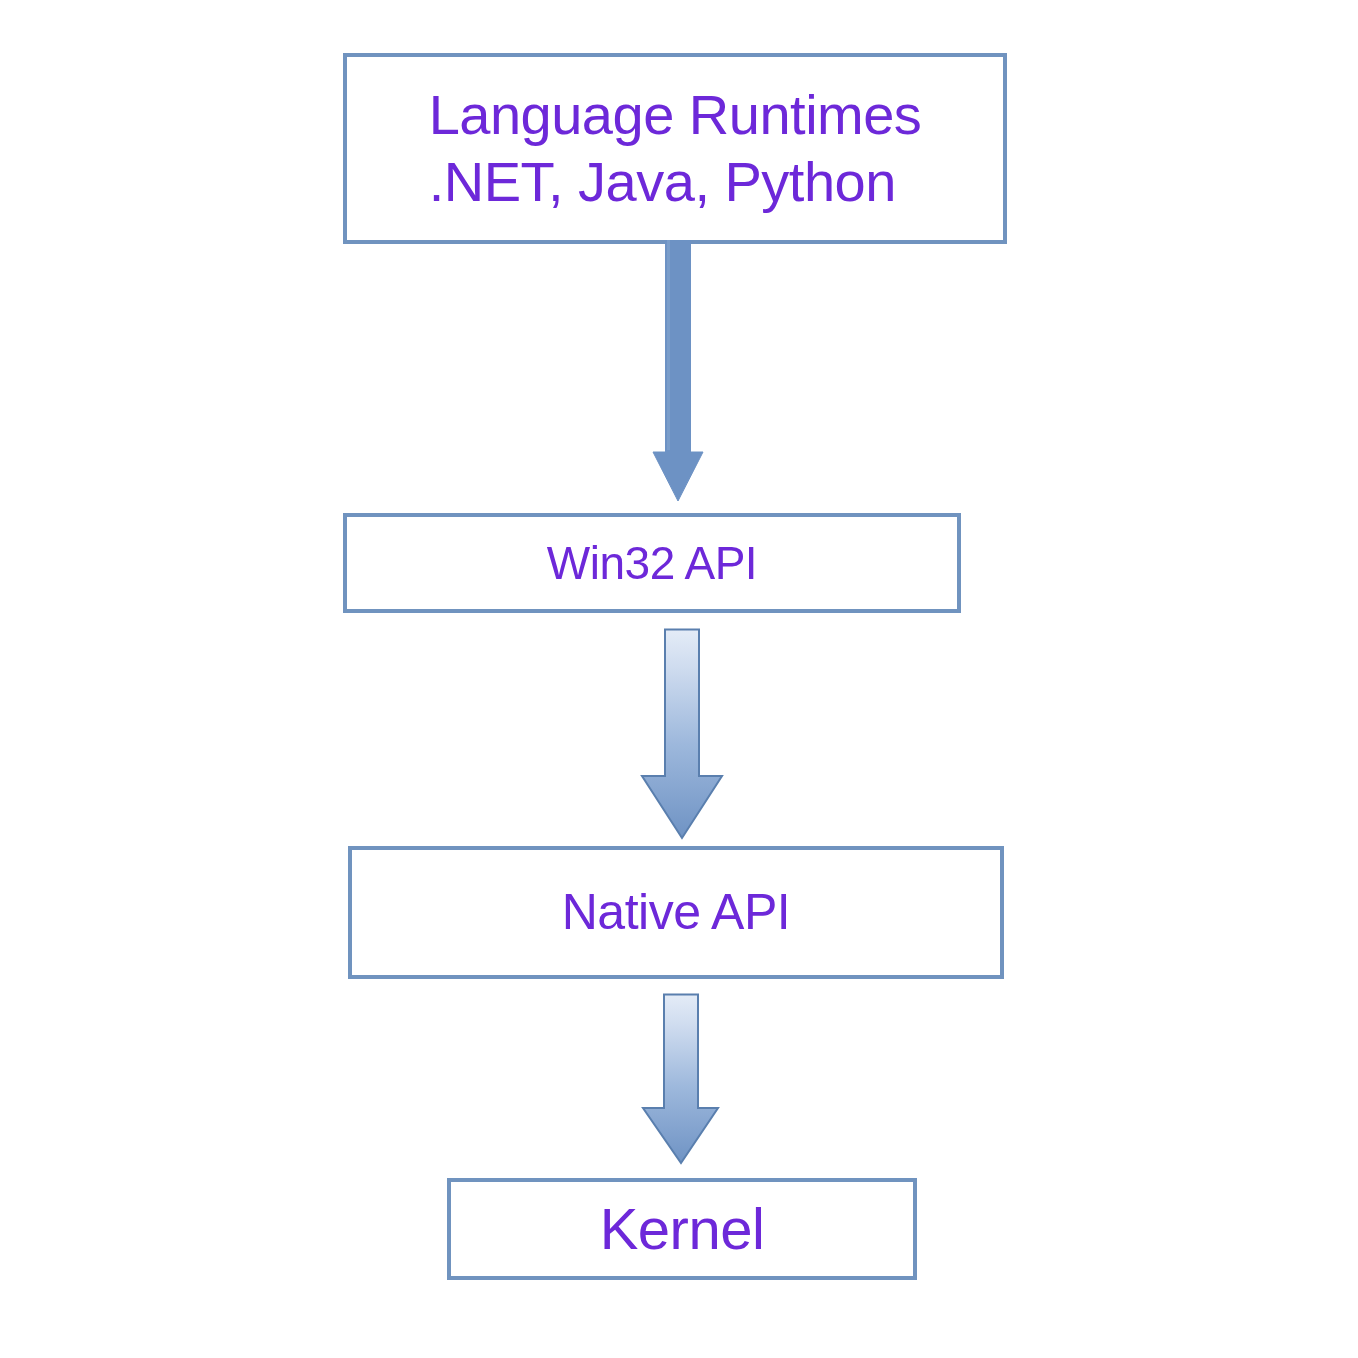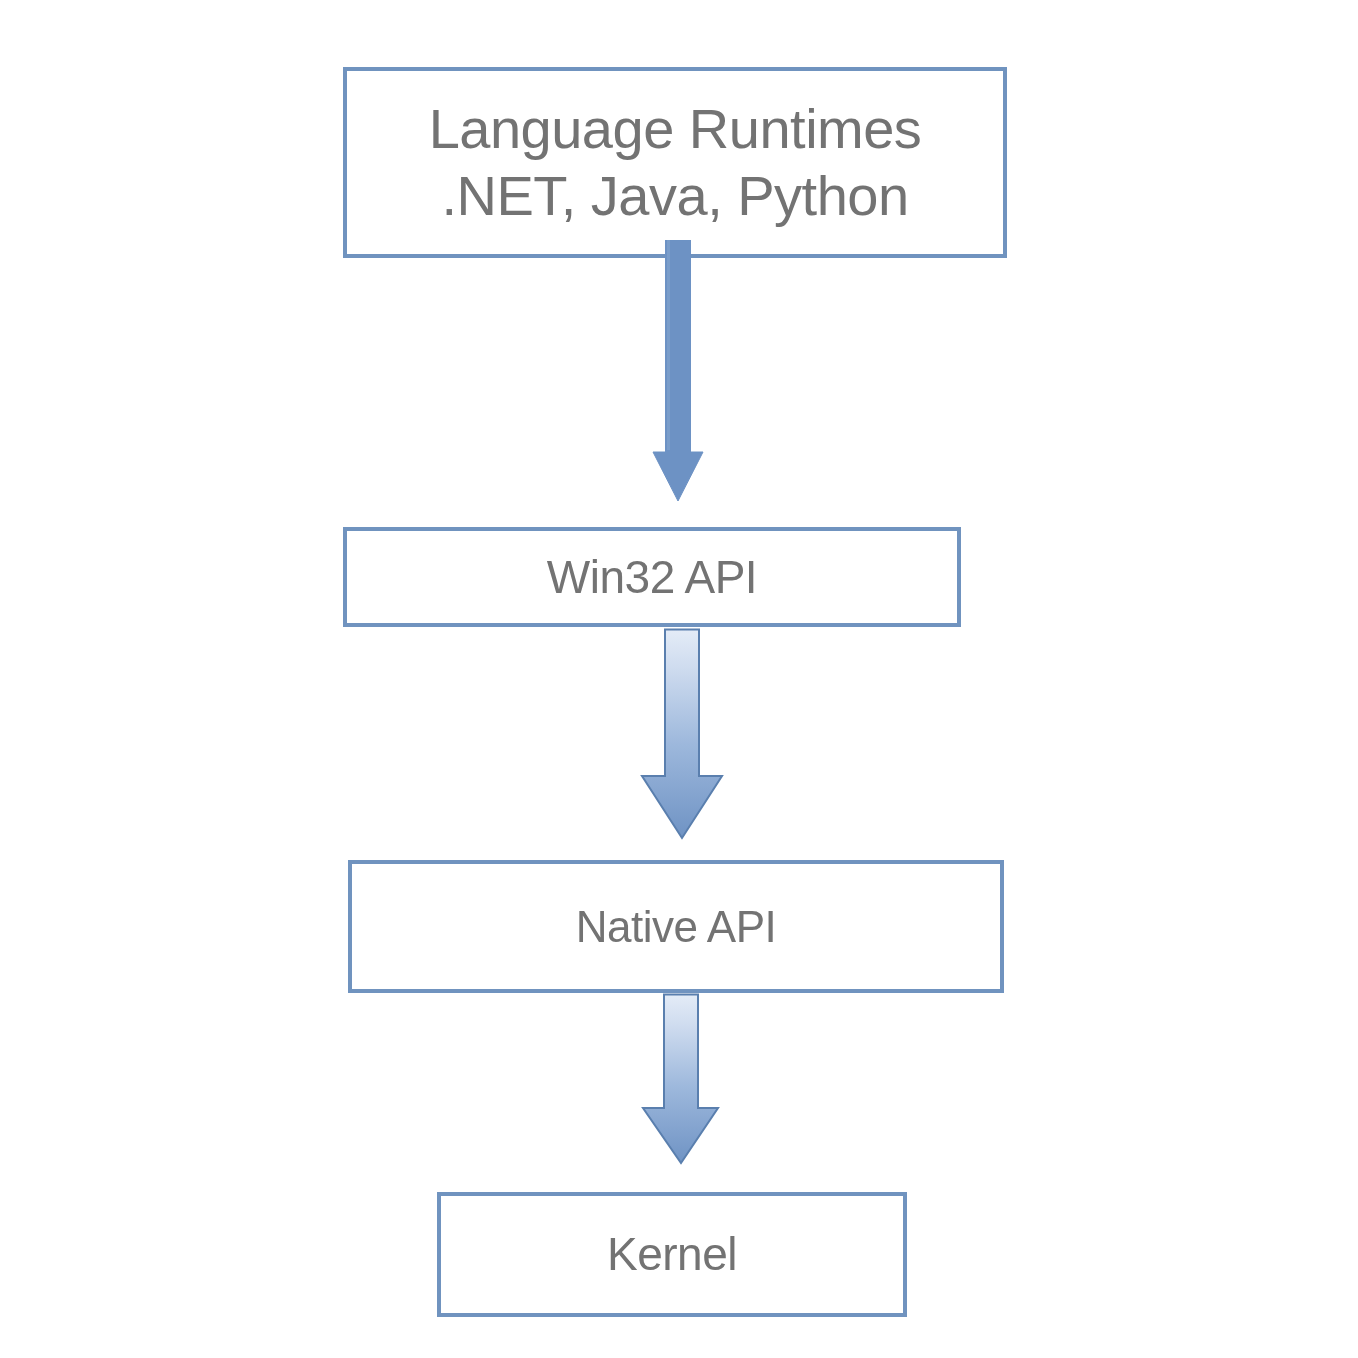--- a/index.html
+++ b/index.html
@@ -22,47 +22,45 @@
   .node {
     position: absolute;
     box-sizing: border-box;
     background: #ffffff;
     border: 4px solid #7093bf;
     outline: 1px solid #ffffff;
     outline-offset: -5px;
     display: flex;
     align-items: center;
     justify-content: center;
-    text-align: center;
-    color: #737373;
+    color: #6d28d9;
     line-height: 1.18;
     white-space: pre-line;
     letter-spacing: -0.5px;
-    margin-top: 14px;
   }
 
   #node-runtimes {
     left: 343px;  top: 53px;
     width: 664px; height: 191px;
     font-size: 56px;
   }
   #node-win32 {
     left: 343px;  top: 513px;
     width: 618px; height: 100px;
     font-size: 46px;
   }
   #node-native {
     left: 348px;  top: 846px;
     width: 656px; height: 133px;
-    font-size: 44px;
+    font-size: 50px;
   }
   #node-kernel {
-    left: 437px;  top: 1178px;
-    width: 470px; height: 125px;
-    font-size: 46px;
+    left: 447px;  top: 1178px;
+    width: 470px; height: 102px;
+    font-size: 58px;
   }
 
   
   .arrow {
     position: absolute;
   }
   .arrow svg { display: block; }
 
   #arrow-runtimes-win32 {
     left: 652px; top: 240px;

